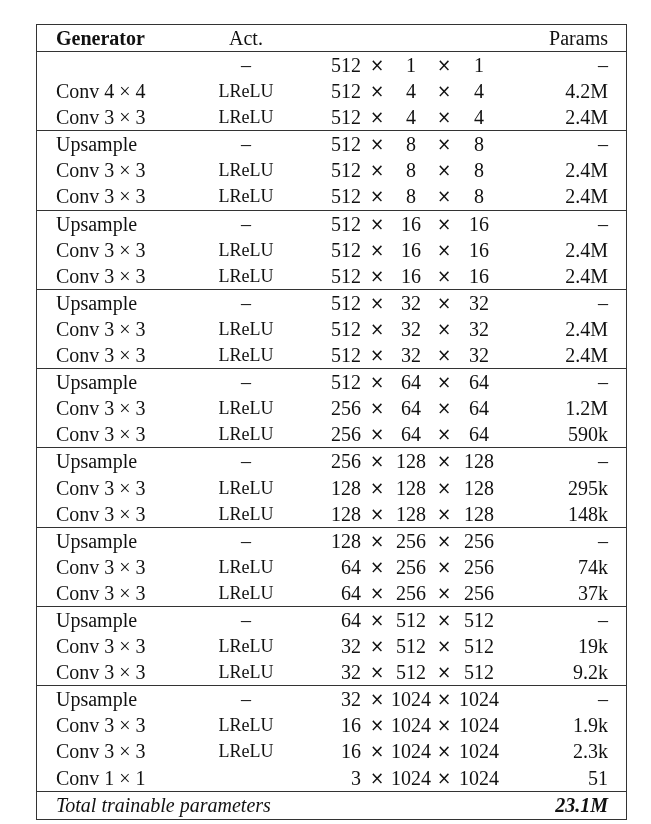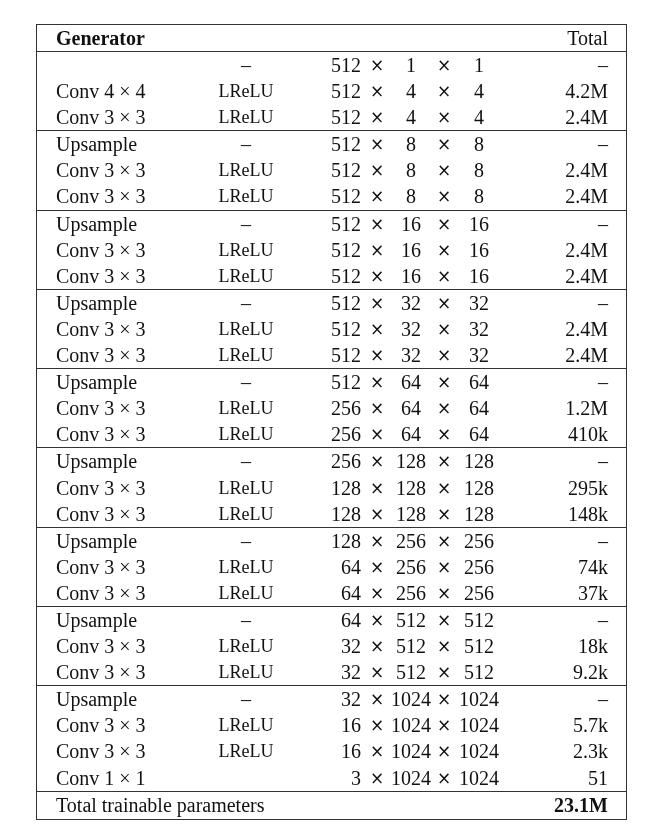--- a/index.html
+++ b/index.html
@@ -12,30 +12,31 @@
   .group { border-bottom: 1.5px solid #333; }
   .group:last-of-type { }
   .c { position: absolute; top: 0; white-space: nowrap; }
   .c-name { left: 19px; }
   .c-act { left: 150px; width: 118px; text-align: center; font-size: 18px; }
   .c-act.hdrcell { font-size: 20px; }
   .c-dash { font-size: 20px; }
   .c-params { right: 18px; text-align: right; }
   .bold { font-weight: bold; } 
   .hdr-shape { left: 268px; width: 210px; text-align: center; }
-  .total { height: 27px; }
+  .total { height: 27px; font-style: italic; }
   .x { font-family: "DejaVu Sans", sans-serif; font-size: 17px; }
 </style>
 </head>
 <body>
 
 <div class="tbl" id="tbl">
   <div class="row hdr">
     <span class="c c-name bold">Generator</span>
-    <span class="c c-params">Total</span>
+    <span class="c c-act hdrcell">Act.</span>
+    <span class="c c-params">Params</span>
   </div>
   <div id="groups">
       <div class="group">
         <div class="row">
           <span class="c c-act c-dash">–</span>
           <span class="c" style="left:268px;width:56px;text-align:right">512</span>
           <span class="c x" style="left:330px;width:20px;text-align:center">×</span>
           <span class="c" style="left:346px;width:56px;text-align:center">1</span>
           <span class="c x" style="left:397px;width:20px;text-align:center">×</span>
           <span class="c" style="left:414px;width:56px;text-align:center">1</span>
@@ -180,21 +181,21 @@
           <span class="c c-params">1.2M</span>
         </div>
         <div class="row">
           <span class="c c-name">Conv 3 × 3</span>
           <span class="c c-act">LReLU</span>
           <span class="c" style="left:268px;width:56px;text-align:right">256</span>
           <span class="c x" style="left:330px;width:20px;text-align:center">×</span>
           <span class="c" style="left:346px;width:56px;text-align:center">64</span>
           <span class="c x" style="left:397px;width:20px;text-align:center">×</span>
           <span class="c" style="left:414px;width:56px;text-align:center">64</span>
-          <span class="c c-params">410k</span>
+          <span class="c c-params">590k</span>
         </div>
       </div>
       <div class="group">
         <div class="row">
           <span class="c c-name">Upsample</span>
           <span class="c c-act c-dash">–</span>
           <span class="c" style="left:268px;width:56px;text-align:right">256</span>
           <span class="c x" style="left:330px;width:20px;text-align:center">×</span>
           <span class="c" style="left:346px;width:56px;text-align:center">128</span>
           <span class="c x" style="left:397px;width:20px;text-align:center">×</span>
@@ -266,21 +267,21 @@
           <span class="c c-params">–</span>
         </div>
         <div class="row">
           <span class="c c-name">Conv 3 × 3</span>
           <span class="c c-act">LReLU</span>
           <span class="c" style="left:268px;width:56px;text-align:right">32</span>
           <span class="c x" style="left:330px;width:20px;text-align:center">×</span>
           <span class="c" style="left:346px;width:56px;text-align:center">512</span>
           <span class="c x" style="left:397px;width:20px;text-align:center">×</span>
           <span class="c" style="left:414px;width:56px;text-align:center">512</span>
-          <span class="c c-params">18k</span>
+          <span class="c c-params">19k</span>
         </div>
         <div class="row">
           <span class="c c-name">Conv 3 × 3</span>
           <span class="c c-act">LReLU</span>
           <span class="c" style="left:268px;width:56px;text-align:right">32</span>
           <span class="c x" style="left:330px;width:20px;text-align:center">×</span>
           <span class="c" style="left:346px;width:56px;text-align:center">512</span>
           <span class="c x" style="left:397px;width:20px;text-align:center">×</span>
           <span class="c" style="left:414px;width:56px;text-align:center">512</span>
           <span class="c c-params">9.2k</span>
@@ -298,21 +299,21 @@
           <span class="c c-params">–</span>
         </div>
         <div class="row">
           <span class="c c-name">Conv 3 × 3</span>
           <span class="c c-act">LReLU</span>
           <span class="c" style="left:268px;width:56px;text-align:right">16</span>
           <span class="c x" style="left:330px;width:20px;text-align:center">×</span>
           <span class="c" style="left:346px;width:56px;text-align:center">1024</span>
           <span class="c x" style="left:397px;width:20px;text-align:center">×</span>
           <span class="c" style="left:414px;width:56px;text-align:center">1024</span>
-          <span class="c c-params">5.7k</span>
+          <span class="c c-params">1.9k</span>
         </div>
         <div class="row">
           <span class="c c-name">Conv 3 × 3</span>
           <span class="c c-act">LReLU</span>
           <span class="c" style="left:268px;width:56px;text-align:right">16</span>
           <span class="c x" style="left:330px;width:20px;text-align:center">×</span>
           <span class="c" style="left:346px;width:56px;text-align:center">1024</span>
           <span class="c x" style="left:397px;width:20px;text-align:center">×</span>
           <span class="c" style="left:414px;width:56px;text-align:center">1024</span>
           <span class="c c-params">2.3k</span>

